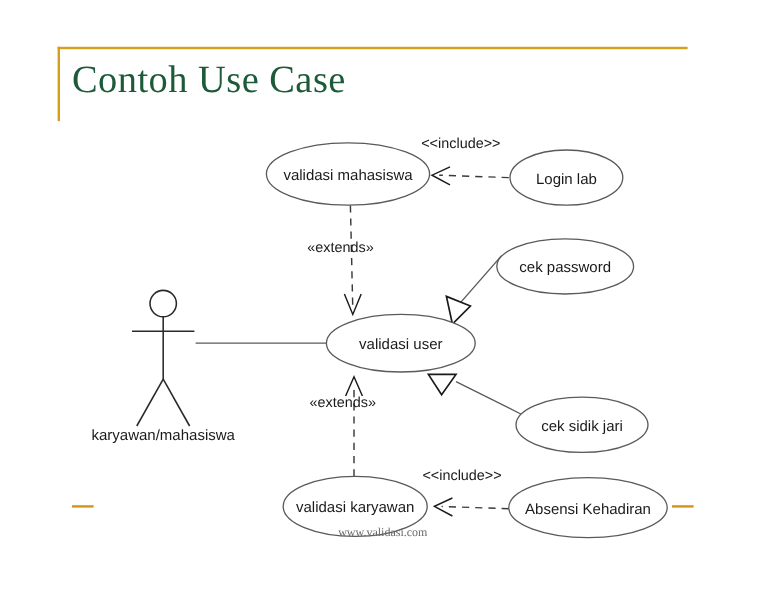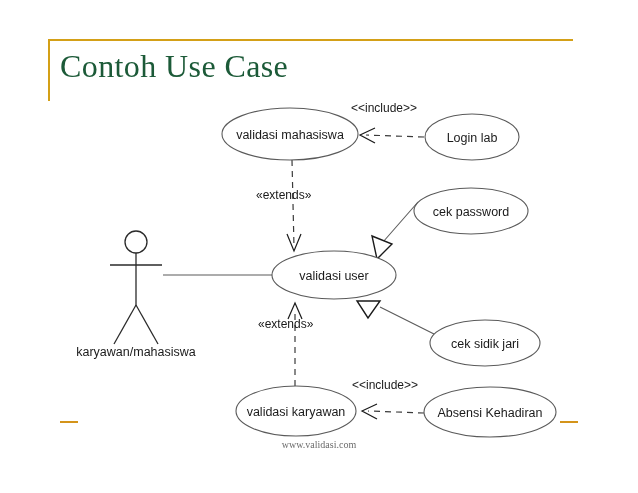--- a/index.html
+++ b/index.html
@@ -56,21 +56,21 @@
     font-family: "Liberation Serif", serif;
     font-size: 32px;
     color: #1c5a38;
     letter-spacing: 0.4px;
     white-space: nowrap;
   }
   
   #diagram {
     position: absolute;
     left: 0;
-    top: 4px;
+    top: 15px;
     width: 638px;
     height: 436px;
   }
   #diagram svg {
     display: block;
   }
   .uc-label {
     font-family: "Liberation Sans", sans-serif;
     font-size: 12.5px;
     fill: #1a1a1a;

